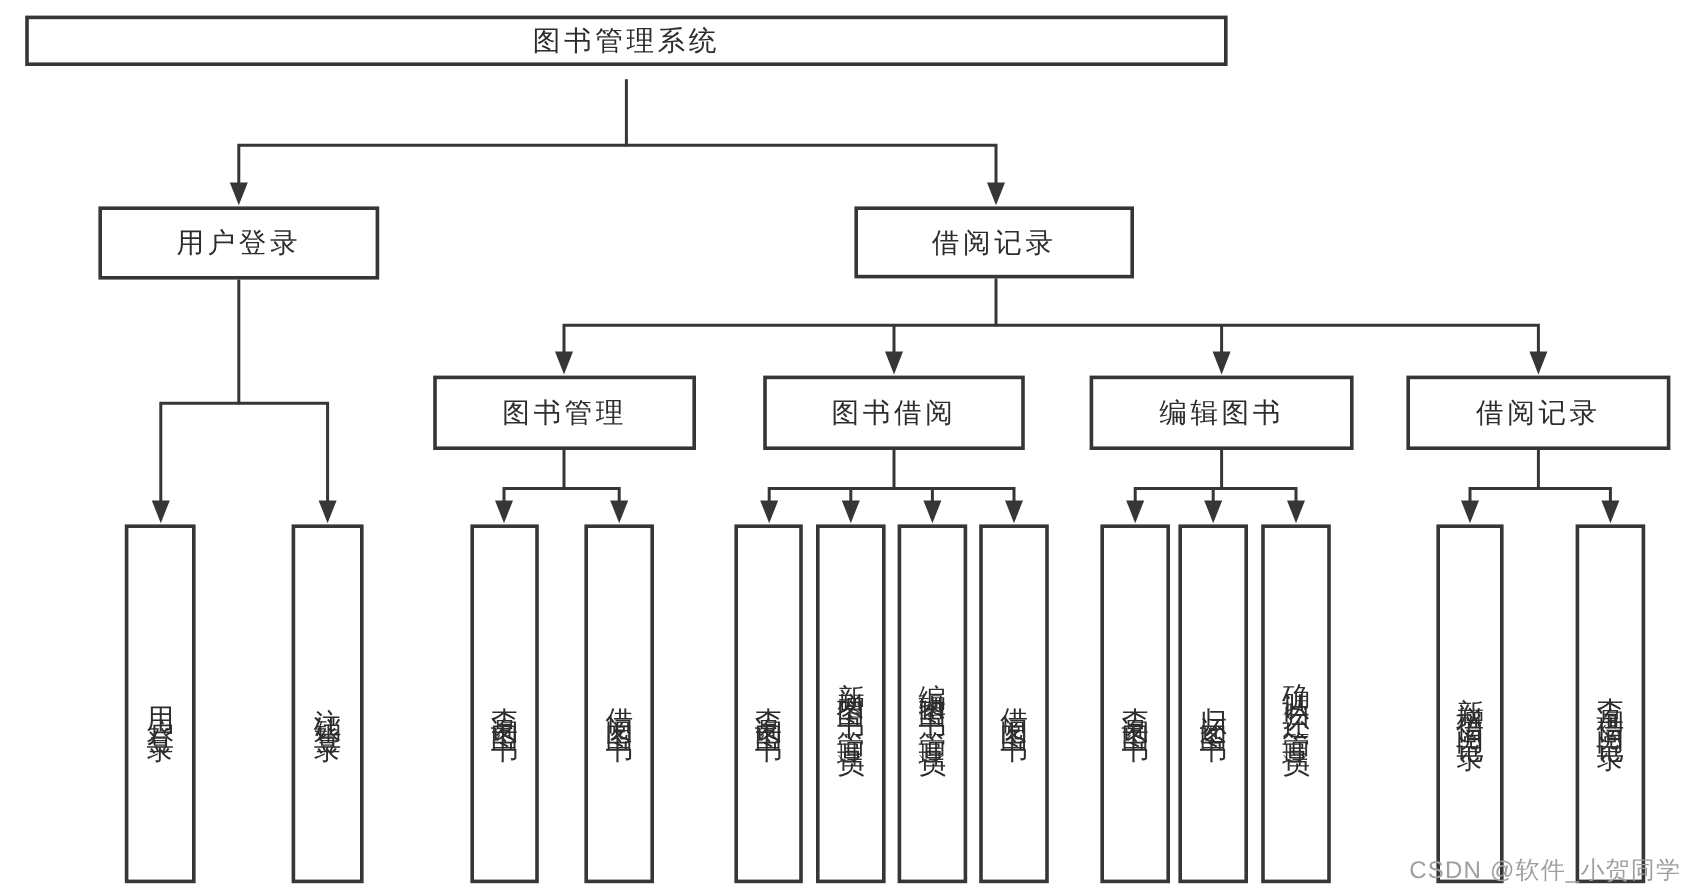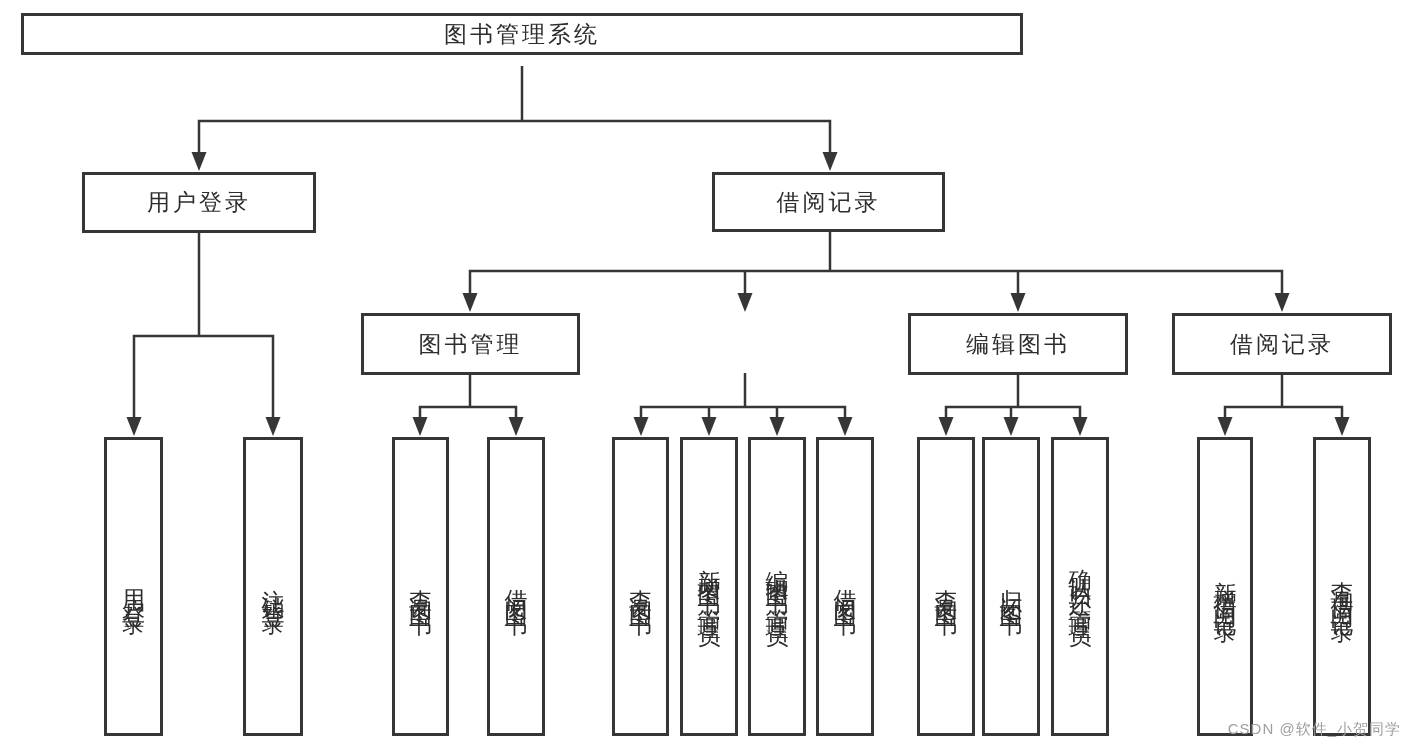--- a/index.html
+++ b/index.html
@@ -35,21 +35,21 @@
     writing-mode:vertical-rl;
     text-orientation:mixed;
     font-size:23px;
     letter-spacing:8px;
     line-height:1;
   }
   #watermark{
     position:absolute;
     right:4px;
     bottom:8px;
-    font-size:15px;
+    font-size:20px;
     letter-spacing:1px;
     color:var(--wm);
     z-index:5;
     white-space:nowrap;
     margin-top:24px;
   }
 </style>
 </head>
 <body>
 
@@ -114,20 +114,23 @@
   <div class="node h" style="left:82px;top:172px;width:234px;height:61px">
     <span>用户登录</span>
   </div>
   <div class="node h" style="left:712px;top:172px;width:233px;height:60px">
     <span>借阅记录</span>
   </div>
 
   <div class="node h" style="left:361px;top:313px;width:219px;height:62px">
     <span>图书管理</span>
   </div>
+  <div class="node h" style="left:636px;top:313px;width:218px;height:62px">
+    <span>图书借阅</span>
+  </div>
   <div class="node h" style="left:908px;top:313px;width:220px;height:62px">
     <span>编辑图书</span>
   </div>
   <div class="node h" style="left:1172px;top:313px;width:220px;height:62px">
     <span>借阅记录</span>
   </div>
 
   <div class="node v" style="left:104px;top:437px;width:59px;height:299px">
     <span>用户登录</span>
   </div>

